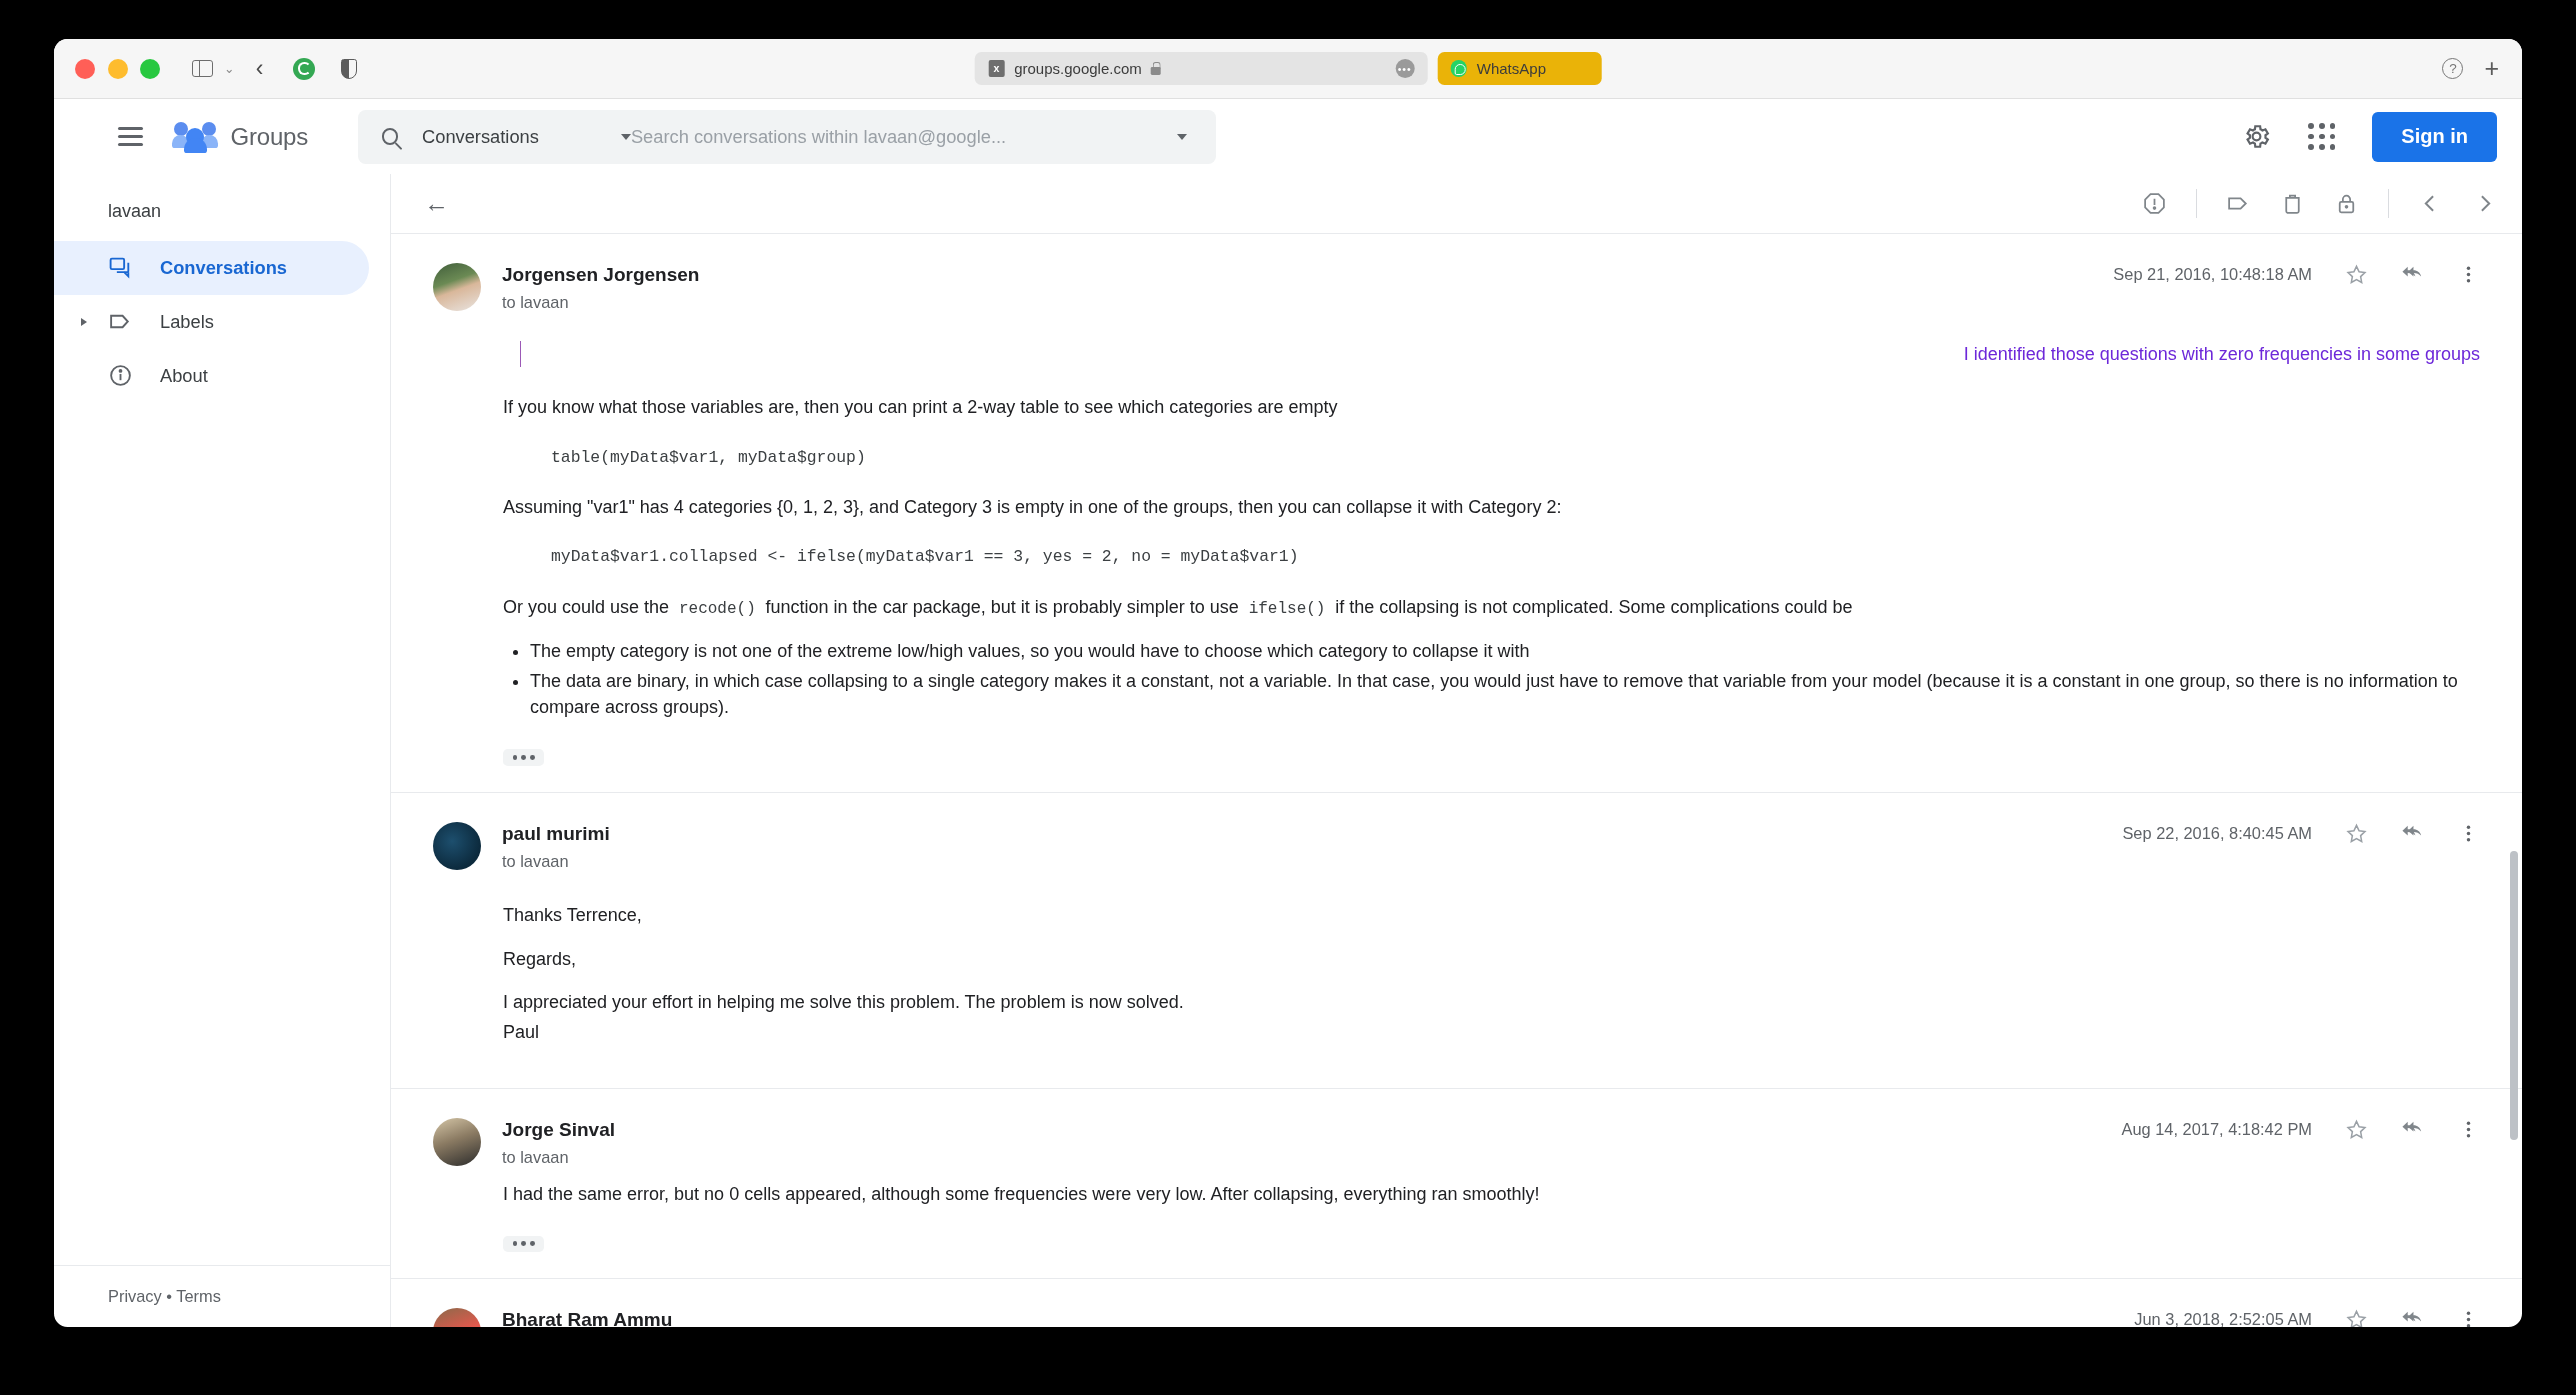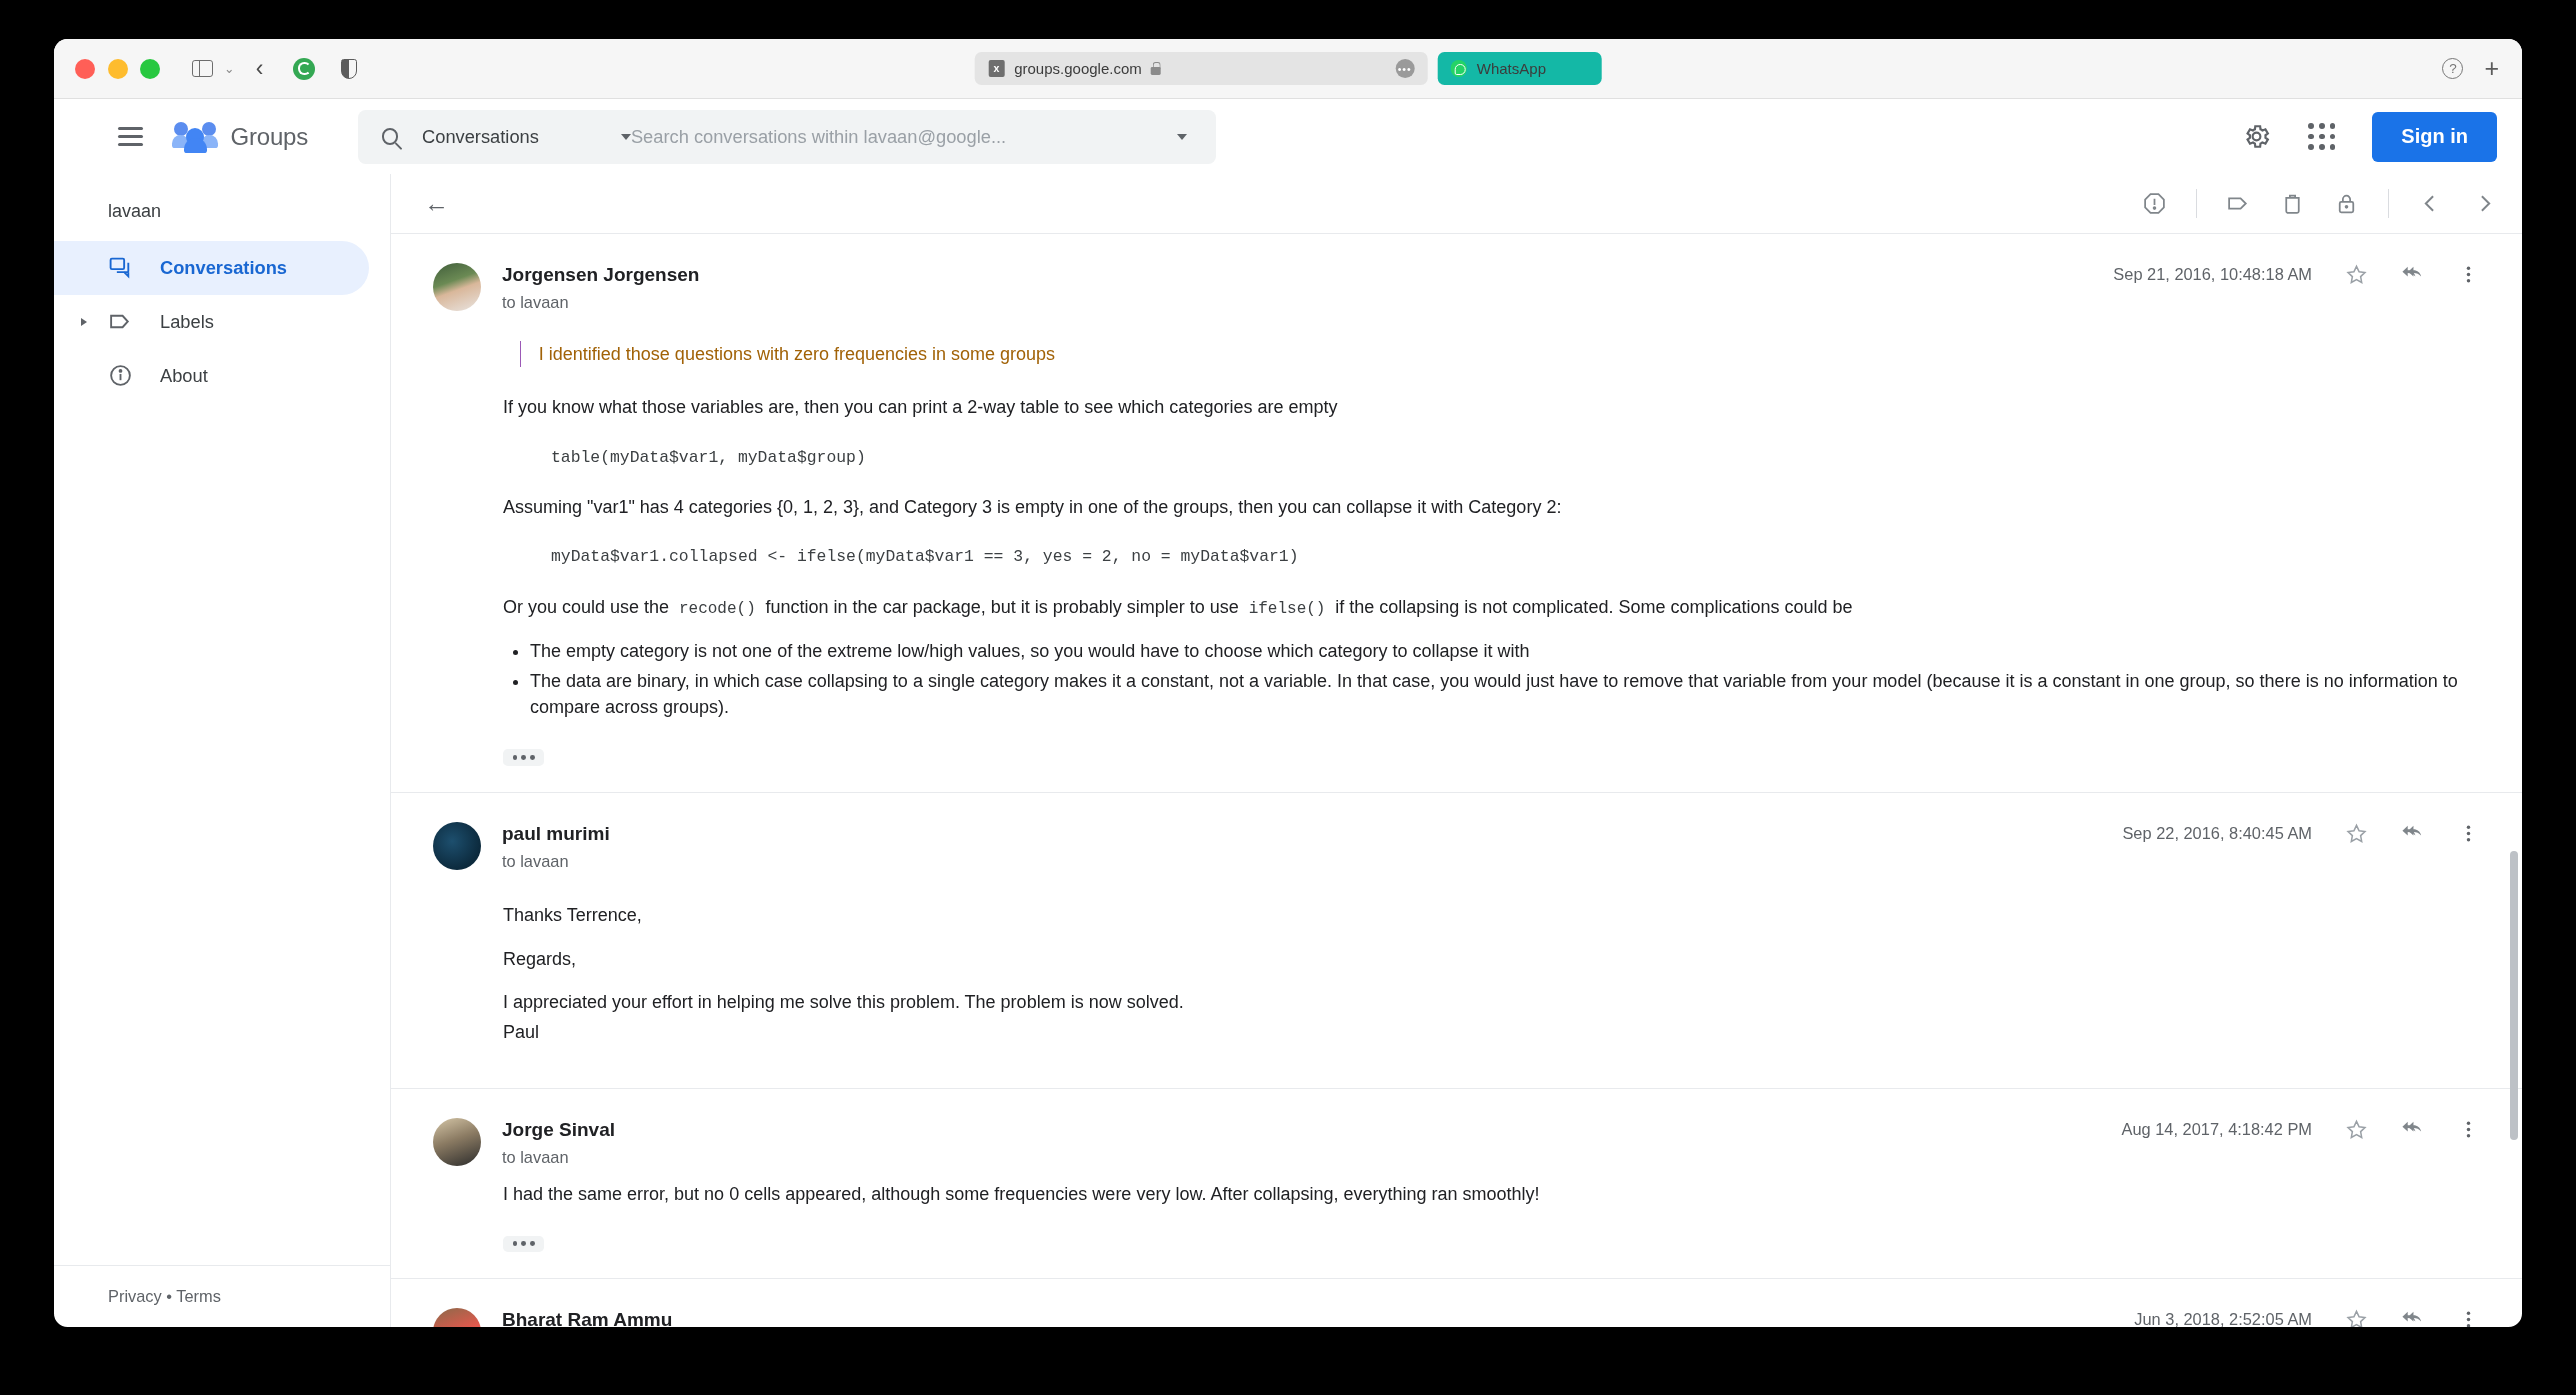--- a/index.html
+++ b/index.html
@@ -72,21 +72,21 @@
     display: flex; align-items: center; gap: 9.6px;
   }
   .tab {
     display: flex; align-items: center;
     height: 33px; padding: 0 13.5px;
     border-radius: 6.7px;
     font-size: 15px; color: #3c3c3c;
     white-space: nowrap;
   }
   .tab.active { background: #e4e4e4; width: 453px; }
-  .tab.inactive { background: #14b8a6; width: 164px; text-align: center; }
+  .tab.inactive { background: #eab308; width: 164px; text-align: center; }
   .fav-x {
     width: 16.4px; height: 16.4px; background: #6e6e6e; color: #fff;
     border-radius: 1.9px; font-size: 10.6px; line-height: 16.4px;
     text-align: center; margin-right: 9.6px; font-weight: bold;
   }
   .fav-wa {
     width: 16.4px; height: 16.4px; border-radius: 50%;
     background: #25d366; margin-right: 9.6px; position: relative;
   }
   .fav-wa::after {
@@ -239,22 +239,22 @@
   .msg-meta {
     position: absolute; right: 0; top: 29px;
     display: flex; align-items: center; gap: 33px;
   }
   .timestamp { font-size: 16.4px; color: #5f6368; white-space: nowrap; }
   .mico { width: 23px; height: 23px; color: #80868b; cursor: pointer; }
 
   .msg-body { padding: 13.5px 0 25px 112px; font-size: 18px; color: #202124; line-height: 1.45; }
   .msg-body p { margin: 17.4px 0; }
   .quote {
-    color: #a16207; border-left: 1.9px solid #9b59b6;
-    padding-left: 17.4px; margin: 15.4px 0 27px 17.4px;
+    color: #6d28d9; border-left: 1.9px solid #9b59b6;
+    padding-left: 17.4px; margin: 15.4px 0 27px 17.4px; text-align: right;
   }
   .codeblock {
     font-family: "Liberation Mono", "DejaVu Sans Mono", monospace;
     font-size: 16.4px; color: #3c4043;
     margin: 25px 0 25px 48px; white-space: pre;
   }
   code.inline {
     font-family: "Liberation Mono", "DejaVu Sans Mono", monospace;
     font-size: 16px; color: #3c4043; padding: 0 4.8px;
   }

